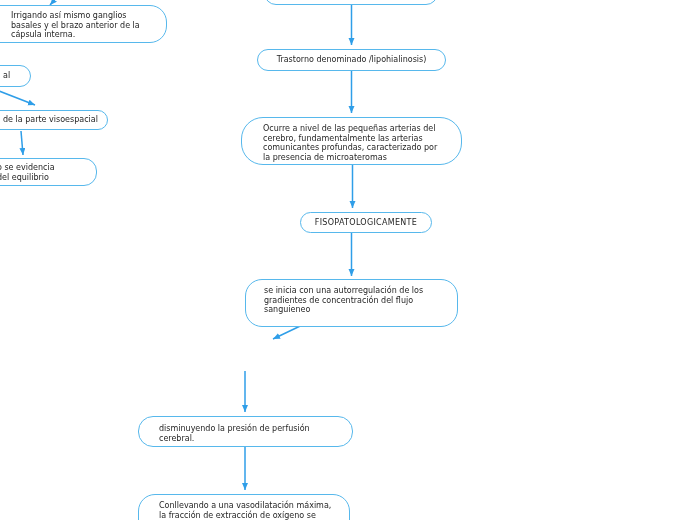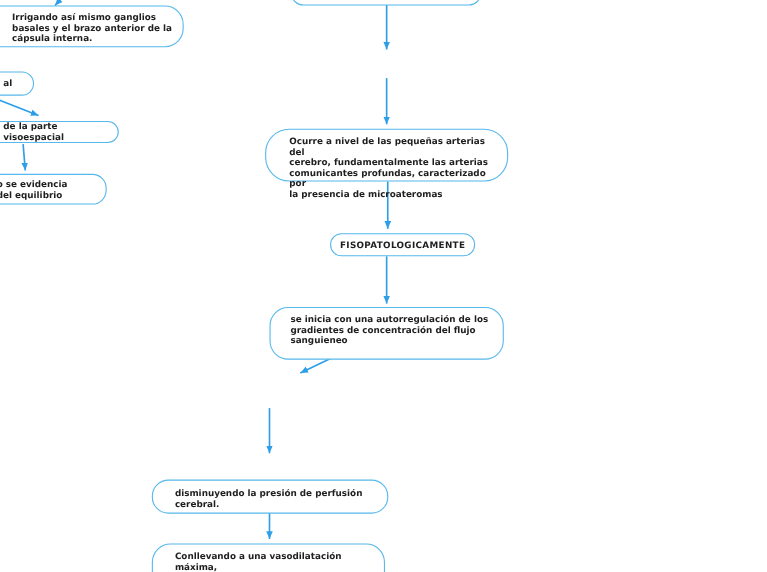--- a/index.html
+++ b/index.html
@@ -17,21 +17,21 @@
     font-family:"DejaVu Sans","Liberation Sans",sans-serif;
   }
   .node{
     position:absolute;
     box-sizing:border-box;
     background:var(--bg);
     border:1.5px solid var(--border);
   }
   .node-text{
     font-size:8px;
-    font-weight:bold;
+    font-weight:normal;
     color:var(--text);
     line-height:9.6px;
     white-space:pre-line;
   }
   .center .node-text{
     text-align:center;
   }
   .vcenter{
     display:flex;
     align-items:center;
@@ -74,40 +74,43 @@
     <line x1="245" y1="447" x2="245" y2="490" marker-end="url(#ah)"></line>
     <line x1="59" y1="-5" x2="50" y2="5" marker-end="url(#ah)"></line>
     <line x1="-6" y1="89" x2="35" y2="105" marker-end="url(#ah)"></line>
     <line x1="21" y1="131" x2="23" y2="155" marker-end="url(#ah)"></line>
   </svg>
 
   <div class="node" style="left:264px;top:-38px;width:174px;height:43px;border-radius:12px;">
     <div class="node-text"></div>
   </div>
 
+  <div class="node center vhcenter" style="left:257px;top:49px;width:189px;height:22px;border-radius:11px;">
+    <div class="node-text">Trastorno denominado /lipohialinosis)</div>
+  </div>
 
   <div class="node" style="left:241px;top:117px;width:221px;height:48px;border-radius:22px;padding:6px 8px 0 21px;">
     <div class="node-text">Ocurre a nivel de las pequeñas arterias del
 cerebro, fundamentalmente las arterias
 comunicantes profundas, caracterizado por
 la presencia de microateromas</div>
   </div>
 
   <div class="node center vhcenter" style="left:300px;top:212px;width:132px;height:21px;border-radius:10.5px;">
     <div class="node-text" style="letter-spacing:0.3px;">FISOPATOLOGICAMENTE</div>
   </div>
 
   <div class="node" style="left:245px;top:279px;width:213px;height:48px;border-radius:17px;padding:6px 8px 0 18px;">
     <div class="node-text">se inicia con  una autorregulación de los
 gradientes de concentración del flujo
 sanguieneo</div>
   </div>
 
 
-  <div class="node" style="left:138px;top:416px;width:215px;height:31px;border-radius:15px;padding:7px 8px 0 20px;margin-top:20px;">
+  <div class="node" style="left:138px;top:416px;width:215px;height:31px;border-radius:15px;padding:7px 8px 0 20px;">
     <div class="node-text">disminuyendo la presión de perfusión
 cerebral.</div>
   </div>
 
   <div class="node" style="left:138px;top:494px;width:212px;height:55px;border-radius:17px;padding:6px 8px 0 20px;">
     <div class="node-text">Conllevando a una vasodilatación máxima,
 la fracción de extracción de oxígeno se
 incrementando para mantener la</div>
   </div>
 

